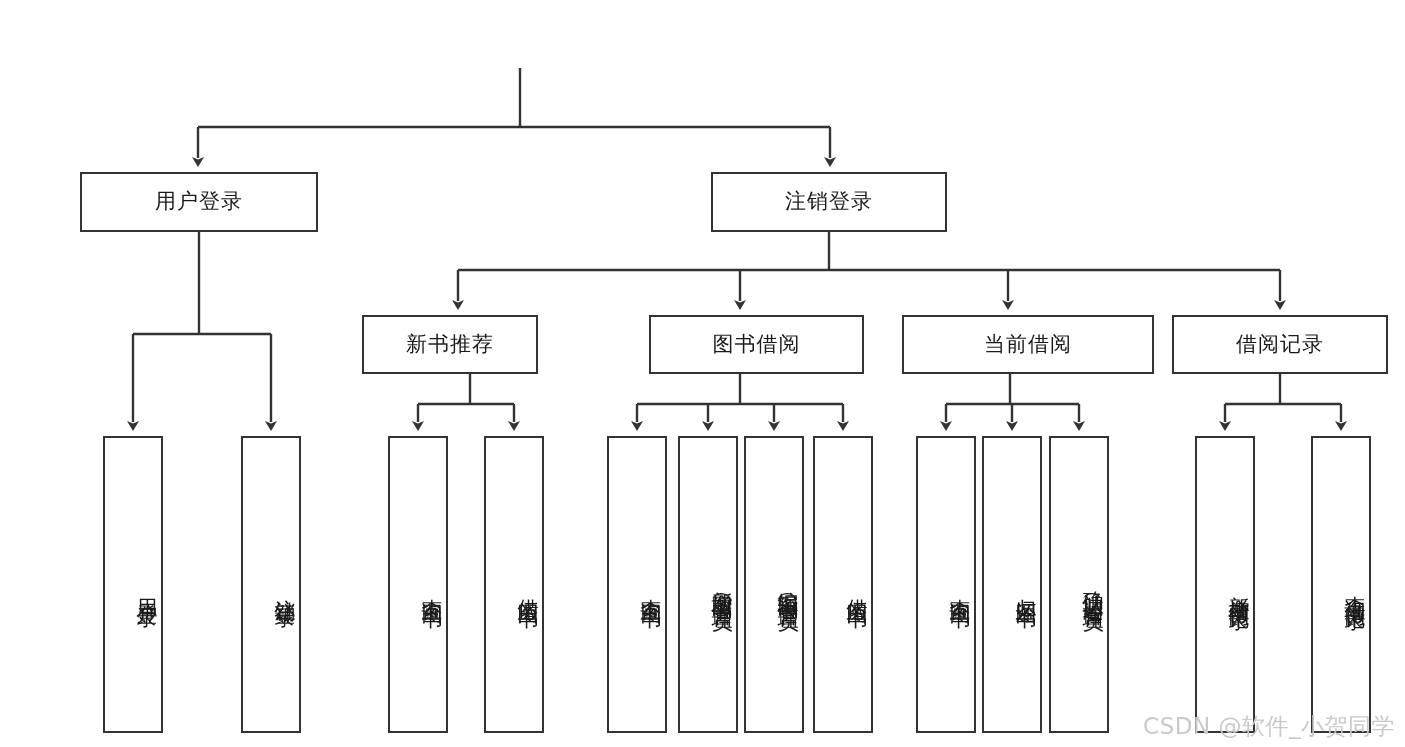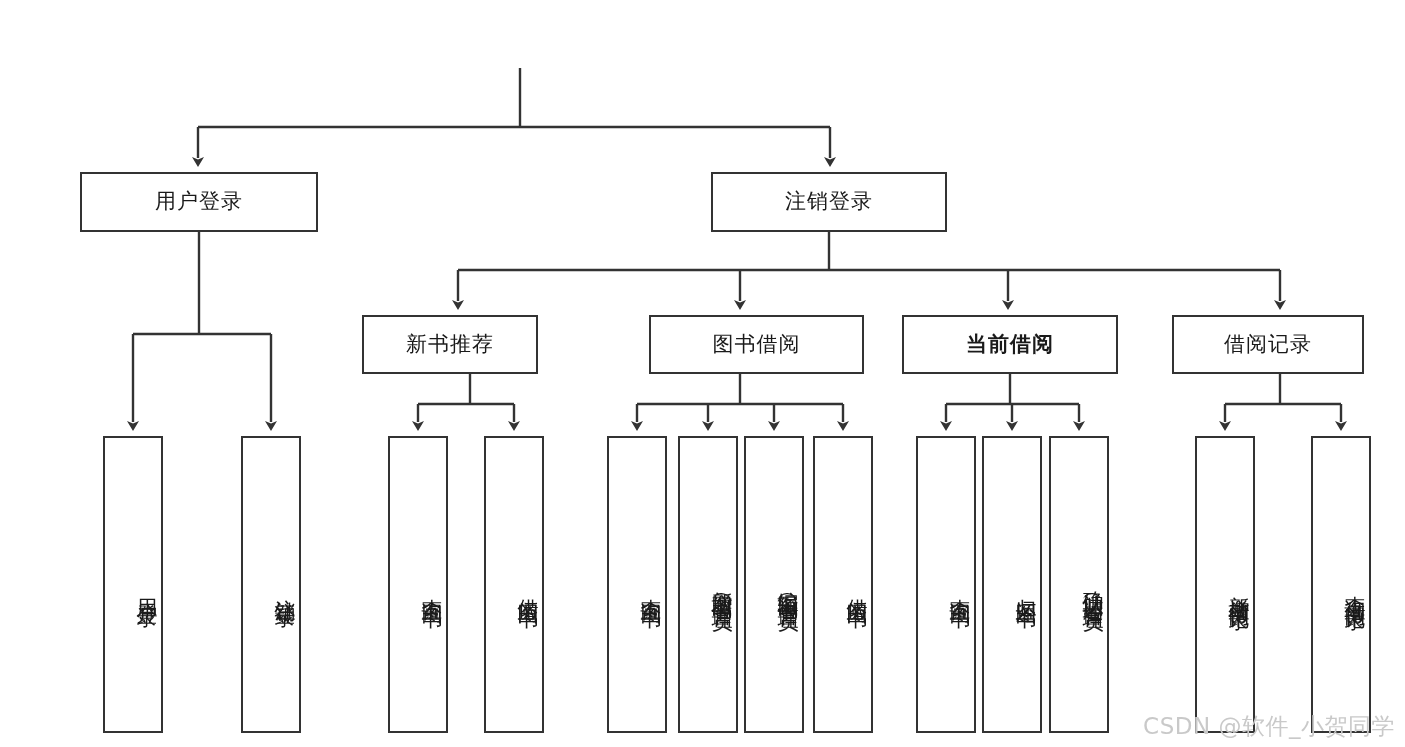--- a/index.html
+++ b/index.html
@@ -142,24 +142,24 @@
   <div class="node horiz" style="left:711px; top:172px; width:236px; height:60px;">
     <span class="node-label">注销登录</span>
   </div>
 
   <div class="node horiz" style="left:362px; top:315px; width:176px; height:59px;">
     <span class="node-label">新书推荐</span>
   </div>
   <div class="node horiz" style="left:633px; top:315px; width:215px; height:59px;margin-left:16px;">
     <span class="node-label">图书借阅</span>
   </div>
-  <div class="node horiz" style="left:902px; top:315px; width:216px; height:59px;font-weight:bold;">
+  <div class="node horiz" style="left:902px; top:315px; width:252px; height:59px;">
     <span class="node-label">当前借阅</span>
   </div>
-  <div class="node horiz" style="left:1172px; top:315px; width:192px; height:59px;justify-content:center;">
+  <div class="node horiz" style="left:1172px; top:315px; width:216px; height:59px;justify-content:center;">
     <span class="node-label">借阅记录</span>
   </div>
 
   <div class="node vert" style="left:103px; top:436px; width:60px; height:297px;">
     <span class="node-label">用户登录</span>
   </div>
   <div class="node vert" style="left:241px; top:436px; width:60px; height:297px;">
     <span class="node-label">注销登录</span>
   </div>
 

